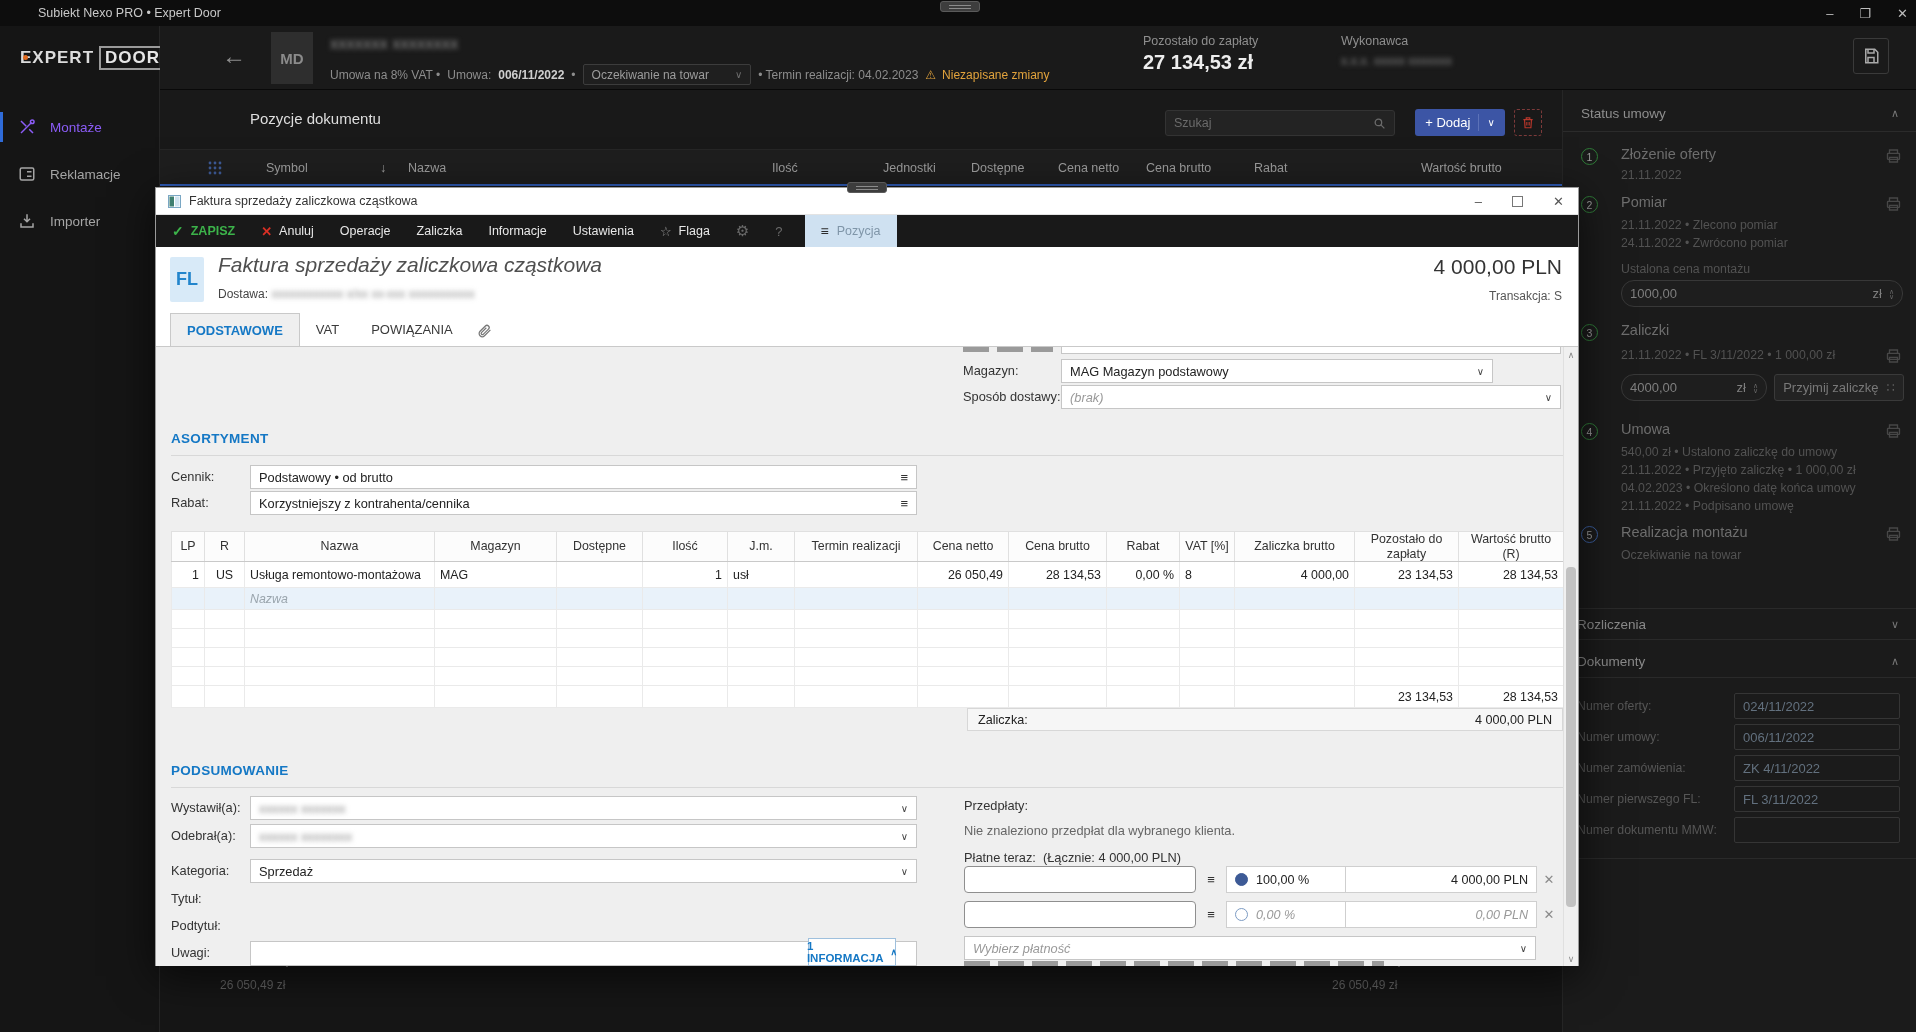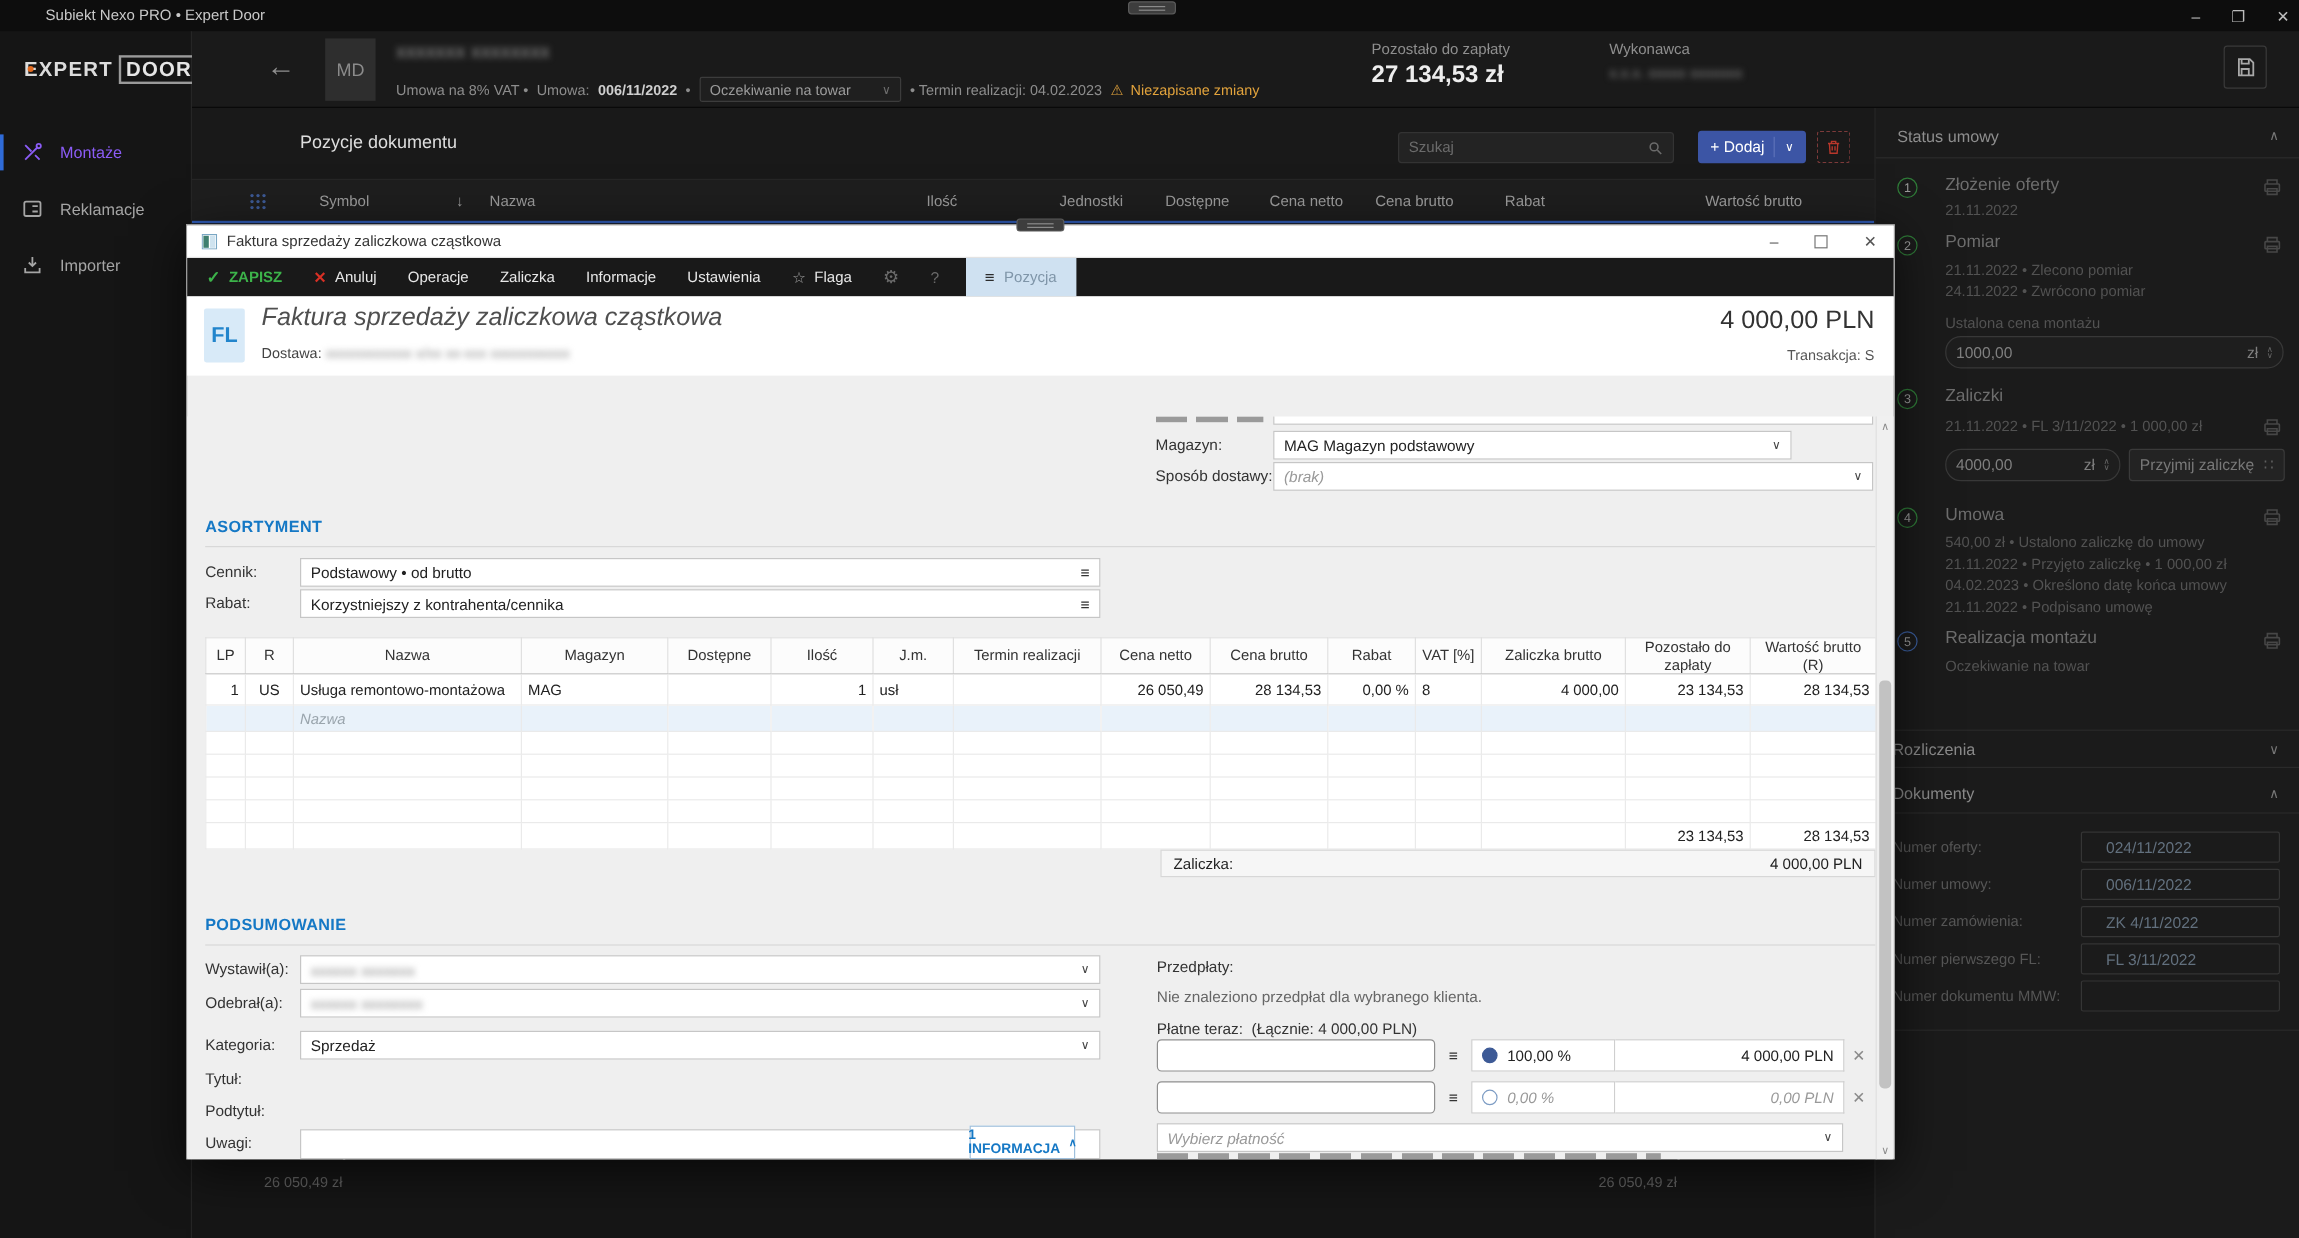--- a/index.html
+++ b/index.html
@@ -23,21 +23,21 @@
   .logo .l1::before{content:"";position:absolute;left:3px;top:7px;width:5px;height:5px;border-radius:50%;background:#e06a1f}
   .logo .l2{border:2px solid #9a9a9a;padding:0 4px;color:#e6e6e6}
   .side-item{position:absolute;left:0;width:160px;height:34px;display:flex;align-items:center;gap:14px;padding-left:18px;color:#a5a5a5;font-size:13.5px}
   .side-item.active{color:#8b5cf6}
   .side-item.active::before{content:"";position:absolute;left:0;top:2px;width:3px;height:30px;background:#2f6bd8}
   .side-item svg{width:18px;height:18px}
 
   
   .app-header{left:160px;top:26px;width:1756px;height:64px;background:#1a1a1a;border-bottom:1px solid #090909}
   .back-arrow{position:absolute;left:62px;top:18px;font-size:24px;color:#8f8f8f;line-height:1}
-  .avatar{position:absolute;left:111px;top:6px;width:42px;height:52px;background:#2e2e2e;color:#8b8b8b;font-weight:normal;font-size:15px;display:flex;align-items:center;justify-content:center}
+  .avatar{position:absolute;left:111px;top:6px;width:42px;height:52px;background:#2e2e2e;color:#8b8b8b;font-weight:bold;font-size:15px;display:flex;align-items:center;justify-content:center}
   .client-name{position:absolute;left:170px;top:8px;font-size:16.5px;color:#8f8f8f}
   .meta-row{position:absolute;left:170px;top:38px;display:flex;align-items:center;gap:7px;color:#8d8d8d;font-size:12px;white-space:nowrap}
   .meta-row b{color:#cfcfcf;font-weight:bold}
   .status-select{border:1px solid #3c3c3c;background:#1f1f1f;color:#9c9c9c;height:21px;display:flex;align-items:center;gap:26px;padding:0 8px;border-radius:2px}
   .warn{color:#e2a33c;display:flex;align-items:center;gap:6px}
   .hdr-right{position:absolute;top:8px;color:#8f8f8f;font-size:12.5px}
   .hdr-money{font-size:20px;font-weight:bold;color:#ededed;margin-top:3px}
   .save-btn{position:absolute;left:1693px;top:12px;width:36px;height:36px;border:1px solid #3a3a3a;border-radius:3px;display:flex;align-items:center;justify-content:center;color:#a9a9a9}
 
   
@@ -60,21 +60,21 @@
   .panel-hdr .chev{color:#787878;font-size:11px}
   .step-circle{position:absolute;width:17px;height:17px;border:1.5px solid #2f7b38;border-radius:50%;color:#9a9a9a;font-size:10.5px;display:flex;align-items:center;justify-content:center}
   .step-circle.blue{border-color:#3b5e9e}
   .step-title{position:absolute;left:58px;color:#6d6d6d;font-size:14.5px}
   .step-line{position:absolute;left:58px;color:#525252;font-size:12.3px;white-space:nowrap}
   .printer{position:absolute;left:322px;color:#474747}
   .p-input{position:absolute;background:#1e1e1e;border:1px solid #383838;border-radius:13px;color:#7f7f7f;display:flex;align-items:center;justify-content:space-between;padding:0 8px;font-size:13px}
   .spin{display:flex;flex-direction:column;line-height:5px;font-size:7px;color:#666}
   .p-btn{position:absolute;background:#232323;border:1px solid #3a3a3a;border-radius:3px;color:#787878;display:flex;align-items:center;justify-content:center;gap:8px;font-size:13px}
   .doc-row-label{position:absolute;left:14px;color:#565656;white-space:nowrap}
-  .doc-row-box{position:absolute;left:171px;width:166px;height:26px;border:1px solid #353535;border-radius:2px;color:#62707e;font-size:13px;display:flex;align-items:center;padding:0 20px}
+  .doc-row-box{position:absolute;left:171px;width:166px;height:26px;border:1px solid #353535;border-radius:2px;color:#62707e;font-size:13px;display:flex;align-items:center;padding:0 8px}
   .panel-sec{position:absolute;left:0;width:354px;height:32px;border-bottom:1px solid #2a2a2a;border-top:1px solid #2a2a2a;color:#8a8a8a;font-size:13.5px;display:flex;align-items:center;justify-content:space-between;padding:0 18px 0 14px}
 
   
   .modal{left:155px;top:187px;width:1424px;height:779px;background:#efefef;border:1px solid #9a9a9a;box-shadow:0 10px 40px rgba(0,0,0,.65);z-index:10}
   .m-titlebar{position:absolute;left:0;top:0;width:100%;height:27px;background:#fff;border-bottom:1px solid #e3e3e3;display:flex;align-items:center;color:#333}
   .m-titlebar .m-icon{margin:0 8px 0 12px}
   .m-controls{position:absolute;right:14px;top:0;height:27px;display:flex;align-items:center;gap:30px;color:#555;font-size:13px}
   .m-toolbar{position:absolute;left:0;top:27px;width:100%;height:32px;background:#191919;display:flex;align-items:center;color:#e8e8e8;font-size:12.5px}
   .tb-item{display:flex;align-items:center;gap:7px;margin-left:26px;white-space:nowrap}
   .tb-save{color:#3cb34a;font-weight:bold}
@@ -441,20 +441,34 @@
     <div class="fl-badge">FL</div>
     <div class="doc-title">Faktura sprzedaży zaliczkowa cząstkowa</div>
     <div class="doc-sub">
       <span>Dostawa:</span>
       <span class="blur" style="color:#8f8f8f">xxxxxxxxxxxx x/xx xx-xxx xxxxxxxxxxx</span>
     </div>
     <div class="doc-amount">4 000,00 PLN</div>
     <div class="doc-trans">Transakcja: S</div>
   </div>
 
+  <div class="m-tabs">
+    <span class="tab active">
+        <span>PODSTAWOWE</span>
+      </span>
+    <span class="tab">
+        <span>VAT</span>
+      </span>
+    <span class="tab">
+        <span>POWIĄZANIA</span>
+      </span>
+    <svg width="15" height="17" viewBox="0 0 24 24" fill="none" stroke="#777" stroke-width="2" style="margin:0 0 7px 8px">
+        <path d="M21.4 11 12 20.4a5 5 0 0 1-7.1-7.1l8.5-8.5a3.5 3.5 0 0 1 5 5l-8.5 8.4a2 2 0 0 1-2.8-2.8l7.8-7.8"></path>
+      </svg>
+  </div>
 
   <div class="m-content">
 
     <div class="abs" style="left:807px;top:0;width:90px;height:5px;overflow:hidden">
         <div class="clip-dash" style="left:0;top:0;width:90px"></div>
       </div>
     <div class="f-box" style="left:905px;top:-17px;width:500px"></div>
 
     <span class="f-label" style="left:807px;top:16px">Magazyn:</span>
     <div class="f-box" style="left:905px;top:12px;width:432px">

